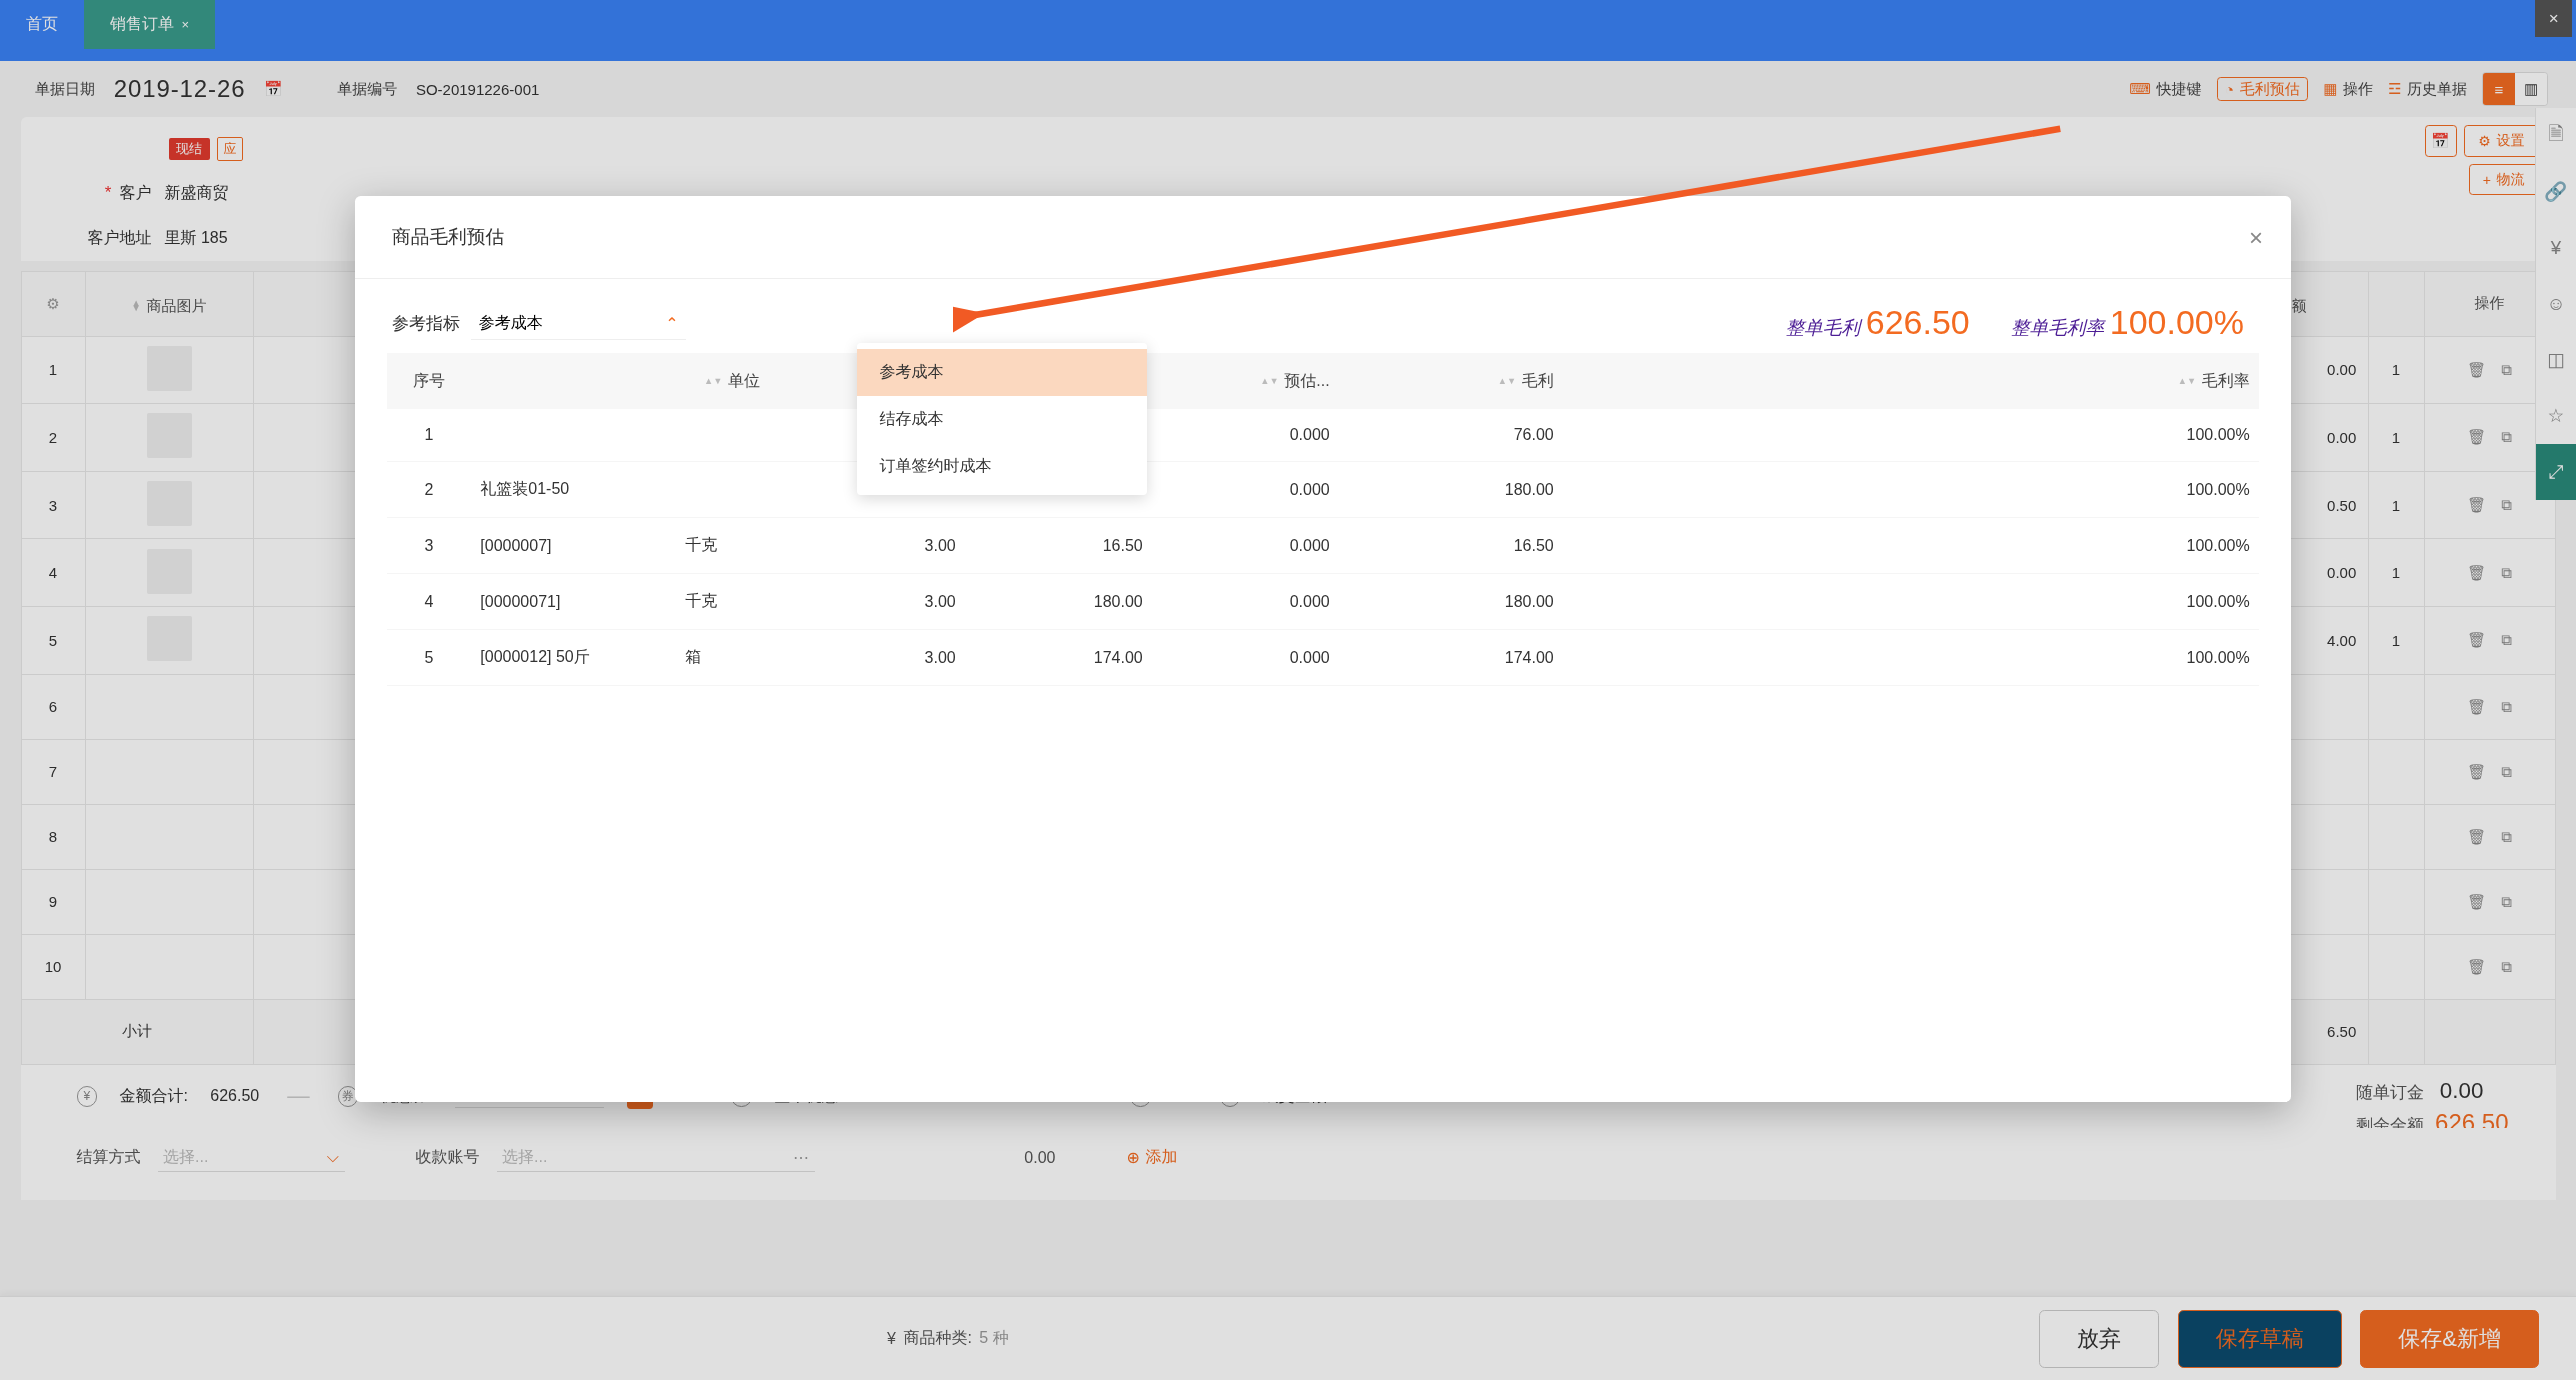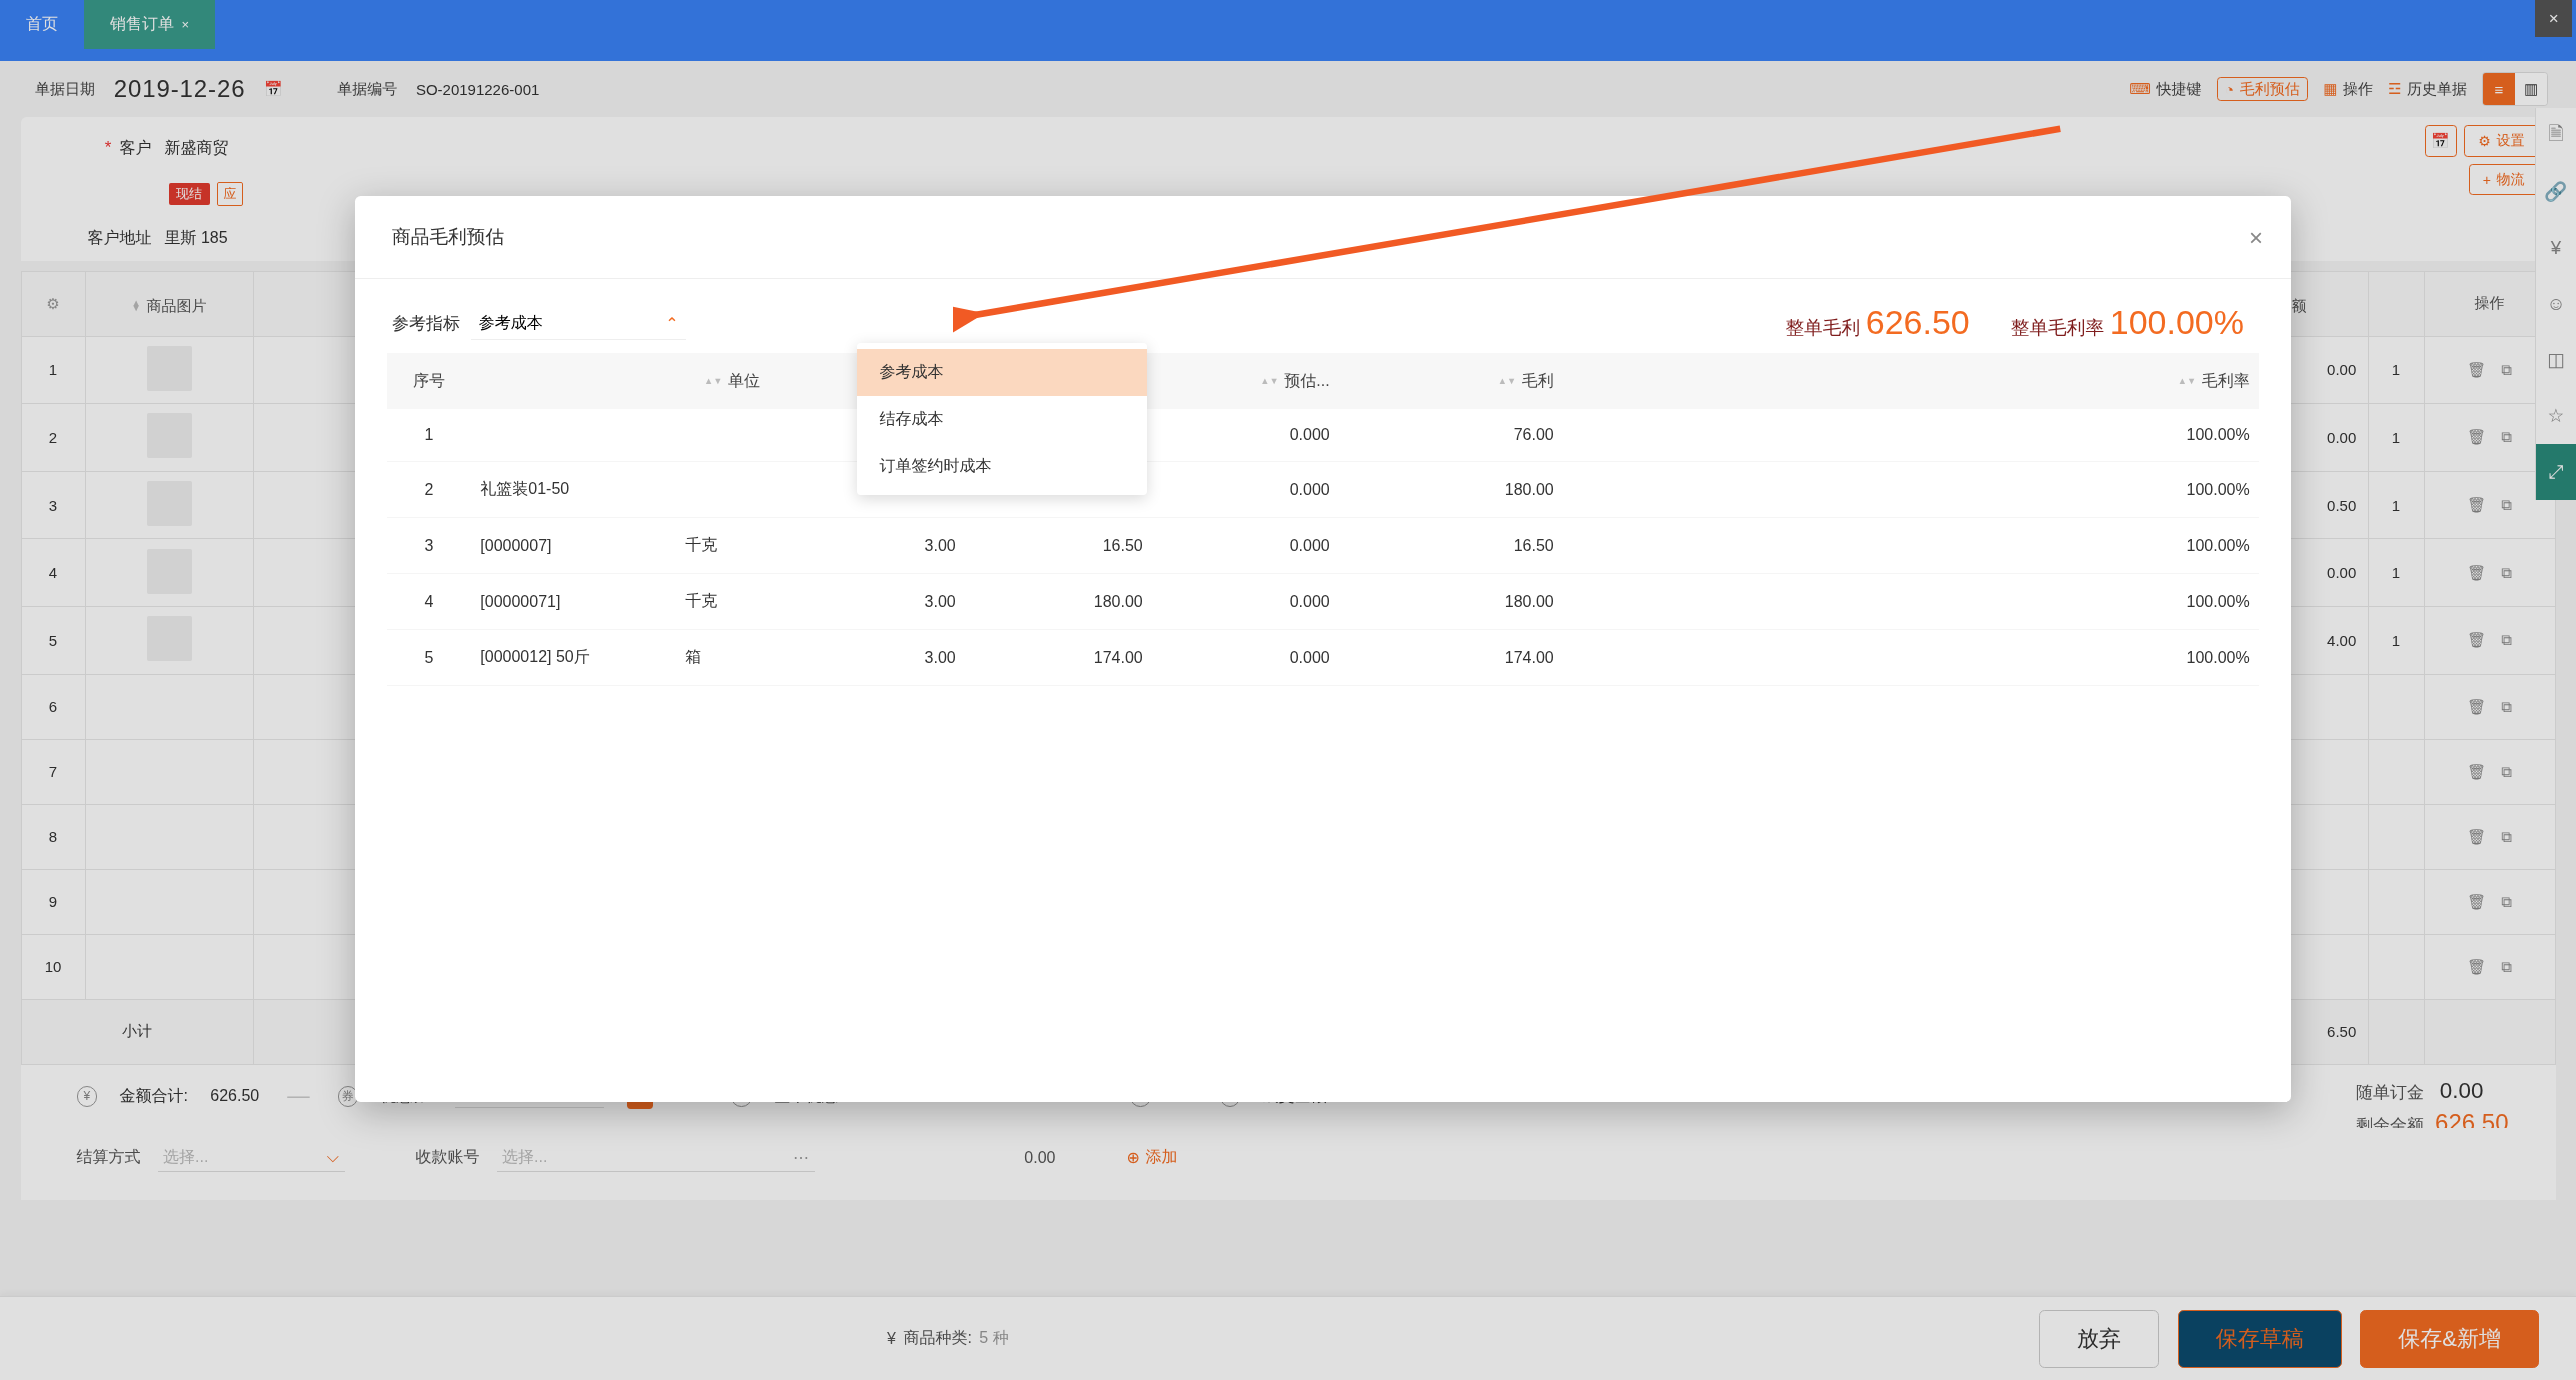--- a/index.html
+++ b/index.html
@@ -87,21 +87,21 @@
 .modal-head { padding:28px 37px; font-size:18.7px; color:#333; position:relative; border-bottom:0.9px solid #eee; }
 .modal-close { position:absolute; right:28px; top:28px; font-size:24px; color:#888; cursor:pointer; }
 .modal-top { padding:28px 37px 13px; display:flex; align-items:center; gap:11.2px; position:relative; }
 .metric-label { font-size:17px; color:#333; }
 .metric-sel { border:none; border-bottom:0.9px solid #eee; padding:5.6px 7.5px; width:215px; font-size:16px; display:inline-flex; justify-content:space-between; align-items:center; }
 .chev { color:#f36b21; }
 .dropdown { position:absolute; left:502px; top:64px; width:290px; background:#fff; box-shadow:0 3.7px 15px rgba(0,0,0,.15); border-radius:3.7px; padding:5.6px 0; z-index:5; }
 .dd-item { padding:13px 22.4px; font-size:16px; color:#333; cursor:pointer; }
 .dd-item.sel { background:#fbd8bf; }
 .modal-totals { position:absolute; right:47px; top:24px; display:flex; gap:41px; align-items:baseline; font-size:18.7px; }
-.modal-totals .lbl { color:#7f1d1d; }
+.modal-totals .lbl { color:#4c1d95;font-style:italic; }
 .modal-totals .val { color:#f36b21; font-size:34px; font-weight:400; margin-left:5.6px; }
 
 .mtbl-wrap { padding:0 32px; flex:1; overflow:auto; }
 .mtbl { width:100%; border-collapse:collapse; }
 .mtbl th { background:#f7f7f7; font-weight:normal; color:#444; padding:17px 9.3px; font-size:16px; }
 .mtbl td { padding:17px 9.3px; font-size:16px; text-align:right; color:#333; border-bottom:0.9px solid #f5f5f5; }
 .mtbl td.c { text-align:center; }
 .mtbl td.l { text-align:left; }
 
 
@@ -159,27 +159,27 @@
       <div class="btn-outline">
           <span>⚙</span>
           <span>设置</span>
         </div>
     </div>
     <div class="btn-outline">
         <span>+</span>
         <span>物流</span>
       </div>
   </div>
+  <div class="form-row" style="padding-left:101px; gap:7.5px;">
+    <span class="tag-red">现结</span>
+    <span class="tag-or">应</span>
+  </div>
   <div class="form-row">
     <span style="width:84px; text-align:right"><span class="req">*</span> <span>客户</span></span>
     <span>新盛商贸</span>
-  </div>
-  <div class="form-row" style="padding-left:101px; gap:7.5px;">
-    <span class="tag-red">现结</span>
-    <span class="tag-or">应</span>
   </div>
   <div class="form-row">
     <span style="width:84px; text-align:right">客户地址</span>
     <span>里斯 185</span>
   </div>
 </div>
 
 <div class="tbl-wrap">
   <table class="tbl">
     <colgroup>

